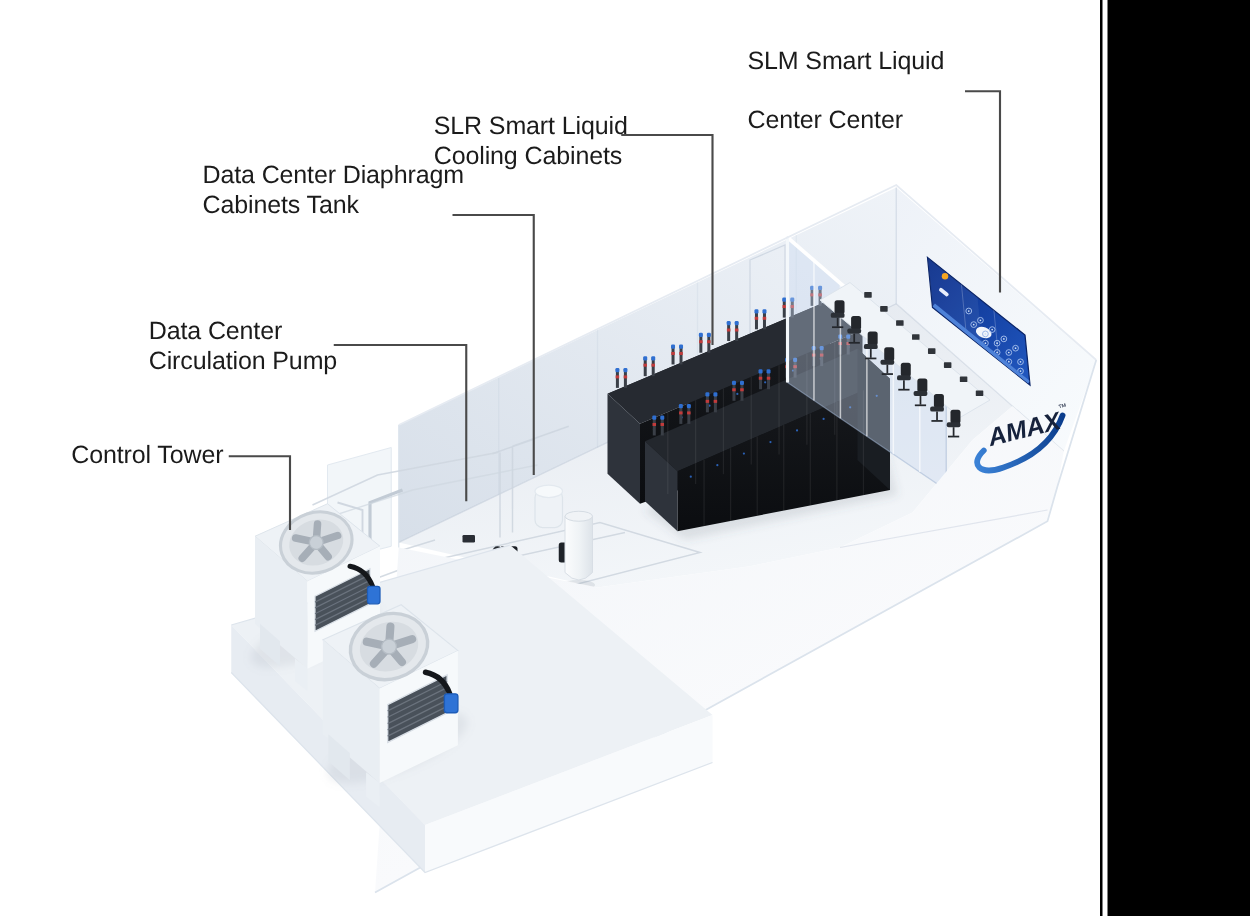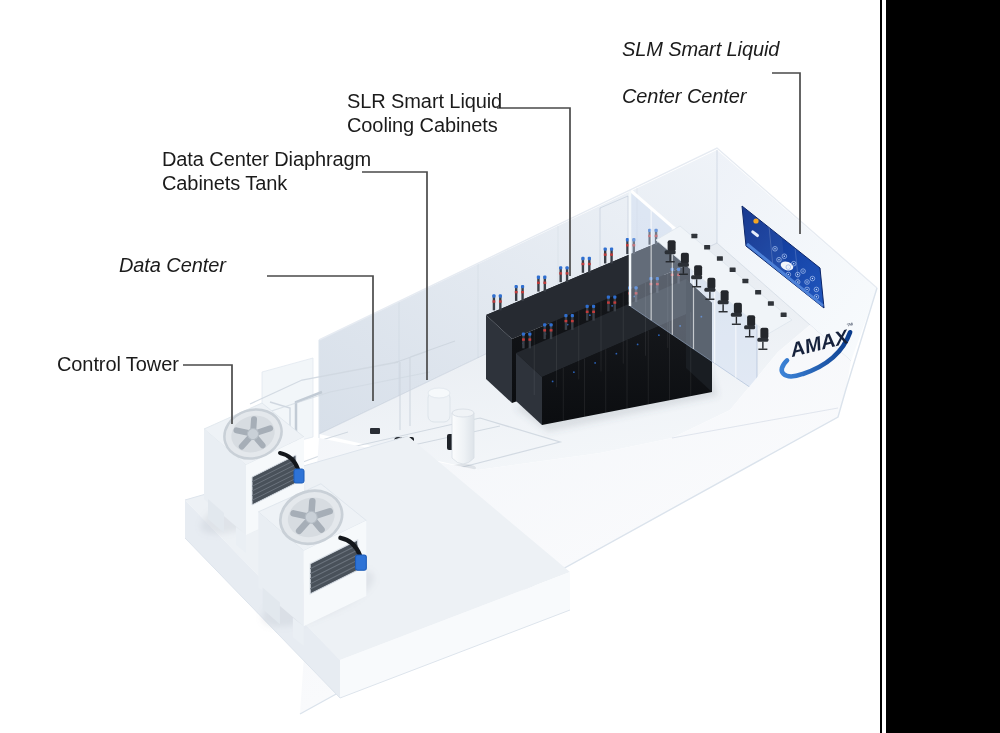--- a/index.html
+++ b/index.html
@@ -1,23 +1,23 @@
 <!DOCTYPE html>
 <html><head>
 <meta charset="utf-8">
 <style>
   html,body{margin:0;padding:0;background:#ffffff;}
   .stage{position:relative;width:1000px;height:733px;background:#ffffff;overflow:hidden;
          font-family:"Liberation Sans",sans-serif;}
   .scene-svg{position:absolute;left:0;top:0;}
   .callout{position:absolute;font-size:20px;line-height:23.5px;letter-spacing:-0.1px;
            white-space:nowrap;font-weight:400;}
-  .lab-slm{left:622px;top:38px;font-style:italic;}
+  .lab-slm{left:598px;top:38px;}
   .lab-slr{left:347px;top:90px;}
-  .lab-tank{left:162px;top:148px;}
+  .lab-tank{left:162px;top:129px;}
   .lab-pump{left:119px;top:254px;}
   .lab-tower{left:57px;top:353px;}
   .right-black{position:absolute;top:0;left:886px;width:114px;height:733px;}
   .right-line{position:absolute;top:0;left:880px;width:2px;height:733px;}
 </style>
 </head>
 <body>
 
 <div class="stage" style="background: rgb(255, 255, 255);">
 
@@ -463,22 +463,23 @@
     <span>Center Center</span>
   </div>
   <div class="callout lab-slr" style="color: rgb(27, 27, 27);">
     <span>SLR Smart Liquid</span><br>
     <span>Cooling Cabinets</span>
   </div>
   <div class="callout lab-tank" style="color: rgb(27, 27, 27);">
     <span>Data Center Diaphragm</span><br>
     <span>Cabinets Tank</span>
   </div>
-  <div class="callout lab-pump" style="color: rgb(27, 27, 27); font-style: italic;">
+  <div class="callout lab-pump" style="color: rgb(27, 27, 27);">
     <span>Data Center</span><br>
+    <span>Circulation Pump</span>
   </div>
   <div class="callout lab-tower" style="color: rgb(27, 27, 27);">
     <span>Control Tower</span>
   </div>
 
   <div class="right-line" style="background: rgb(0, 0, 0);"></div>
   <div class="right-black" style="background: rgb(0, 0, 0);"></div>
 </div>
 
 </body></html>

